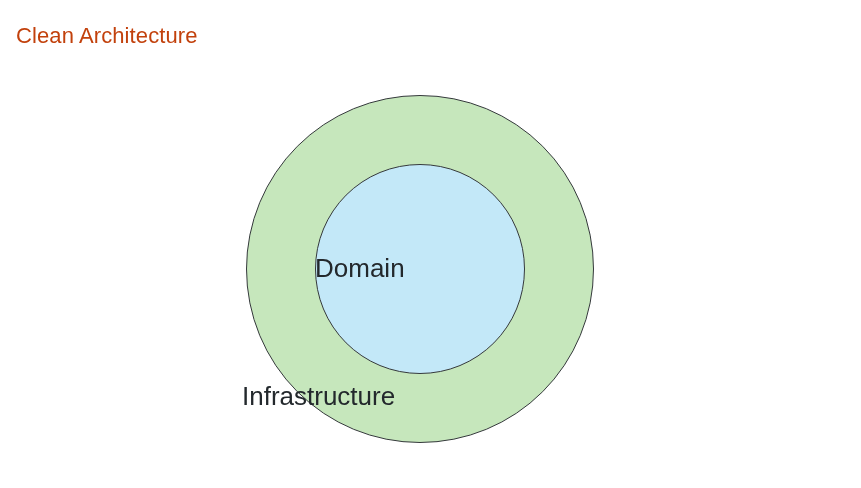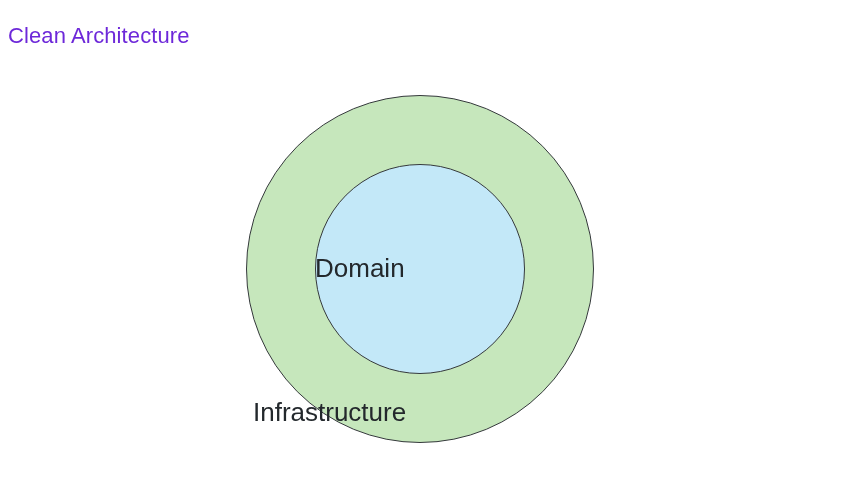--- a/index.html
+++ b/index.html
@@ -17,26 +17,26 @@
   #canvas {
     position: absolute;
     left: 0;
     top: 0;
     width: 861px;
     height: 488px;
     background: #ffffff;
   }
   .slide-title {
     position: absolute;
-    left: 8px;
+    left: 16px;
     top: 23px;
     font-size: 22px;
     line-height: 26px;
     font-weight: 400;
-    color: #6d28d9;
+    color: #c2410c;
     letter-spacing: 0.1px;
     white-space: nowrap;
   }
   .diagram {
     position: absolute;
     left: 0;
     top: 0;
     width: 861px;
     height: 488px;
   }
@@ -70,24 +70,23 @@
     color: #23282c;
     white-space: nowrap;
     text-align: left;
   }
   .label-domain {
     left: 315px;
     top: 253px;
     width: 210px;
   }
   .label-infrastructure {
-    left: 253px;
+    left: 242px;
     top: 381px;
     width: 340px;
-    margin-top: 16px;
   }
 </style>
 </head>
 <body>
 
 <div id="canvas">
 
   <div class="slide-title">Clean Architecture</div>
 
   <div class="diagram">

